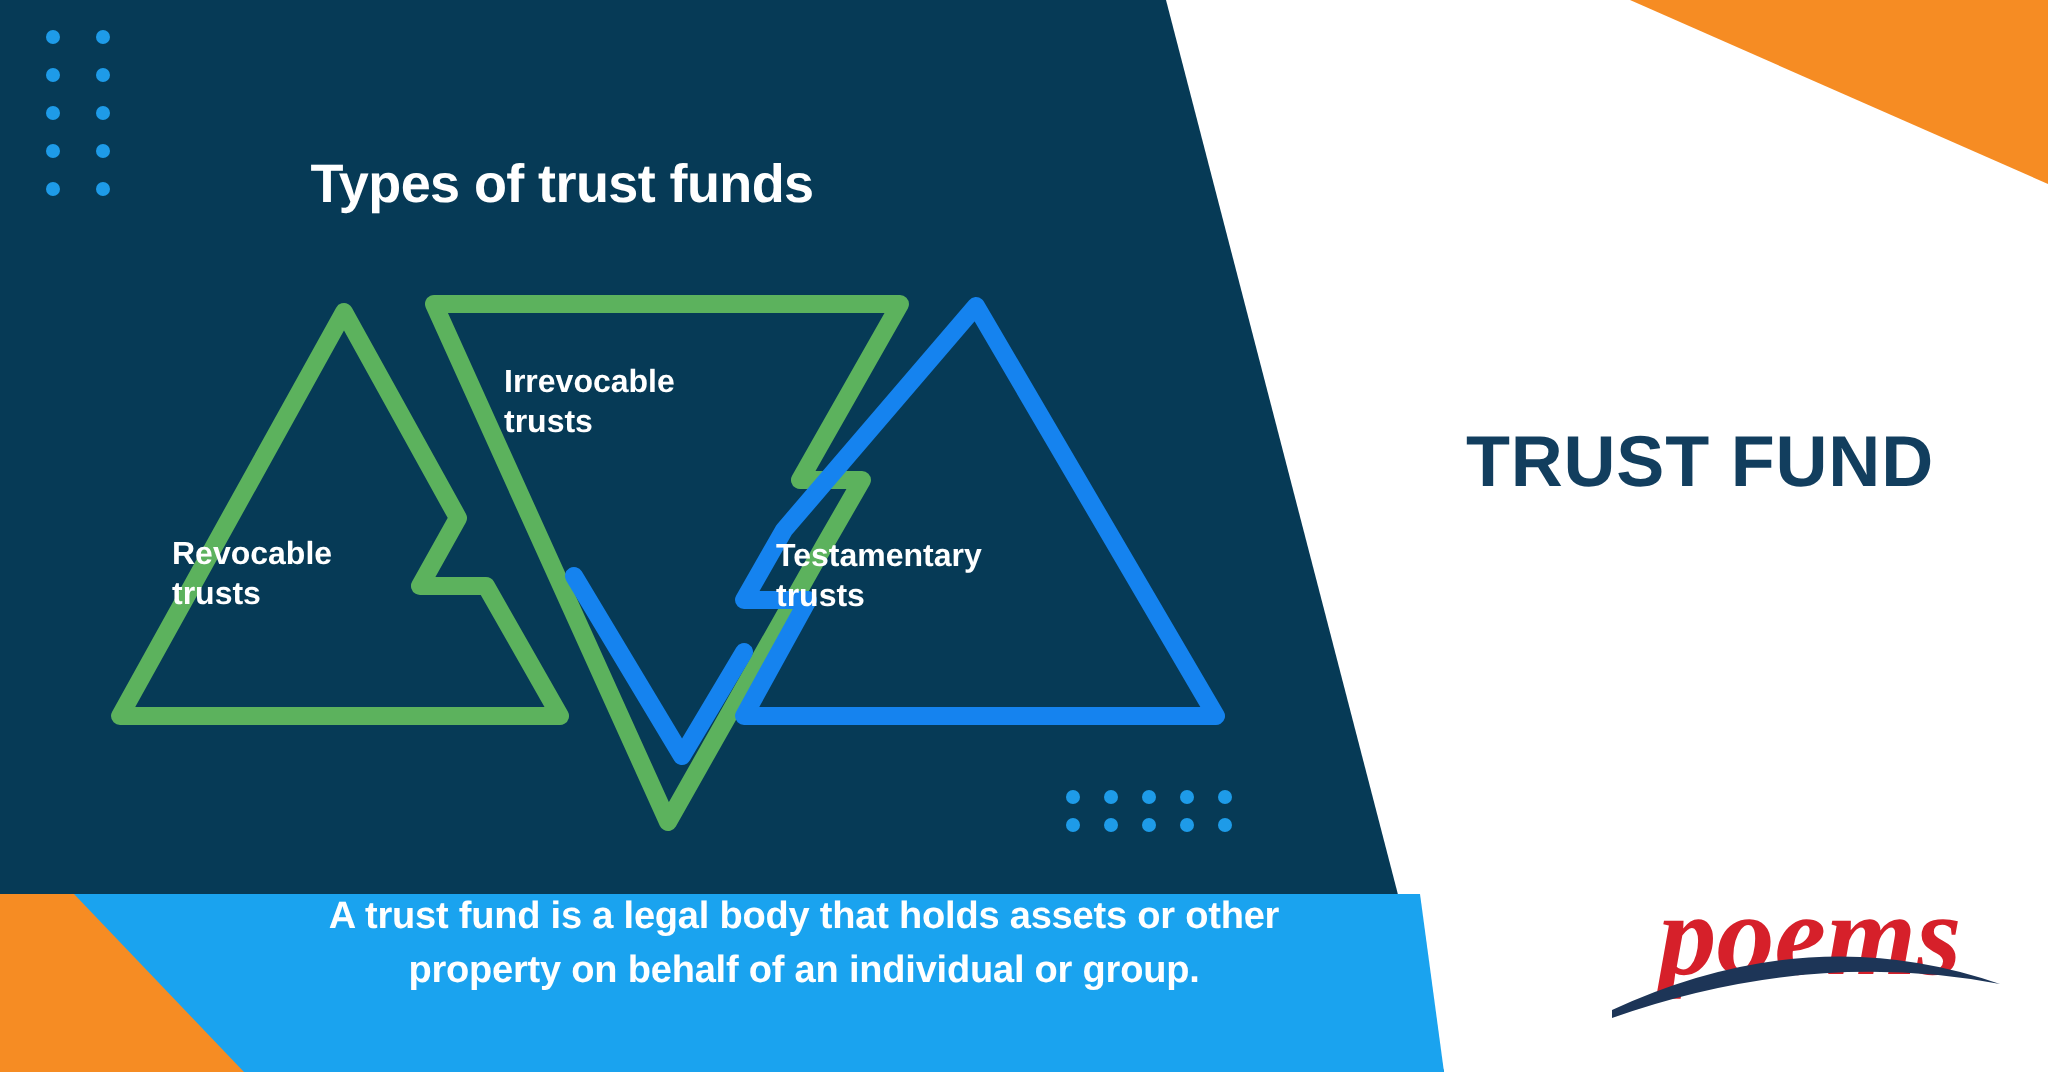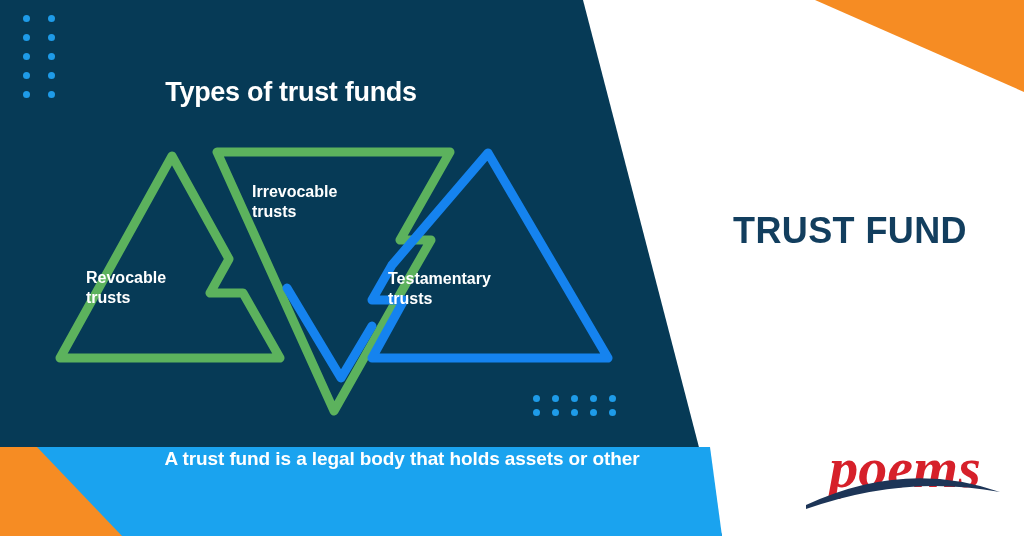--- a/index.html
+++ b/index.html
@@ -59,21 +59,20 @@
     z-index: 4;
     left: 0px;
     top: 78px;
     width: 562px;
     text-align: center;
     color: #ffffff;
     font-size: 27px;
     font-weight: bold;
     letter-spacing: -0.3px;
     line-height: 1.1;
-    padding-left: 10px;
   }
 
   .tri-label {
     position: absolute;
     z-index: 4;
     color: #ffffff;
     font-weight: bold;
     font-size: 16px;
     line-height: 1.28;
     text-align: left;
@@ -199,20 +198,21 @@
 
   <div id="label-testamentary" class="tri-label">
     <span>Testamentary</span><br>
     <span>trusts</span>
   </div>
 
   <div id="trust-fund-title">TRUST FUND</div>
 
   <div id="caption">
     <span class="cap-line">A trust fund is a legal body that holds assets or other</span>
+    <span class="cap-line">property on behalf of an individual or group.</span>
   </div>
 
   <svg id="logo-svg" class="layer" viewBox="0 0 1024 536">
     <text x="905" y="487" text-anchor="middle" font-family="'Liberation Serif', serif" font-size="58" font-style="italic" font-weight="bold" fill="#D6202A">poems</text>
     <path d="M 806 505 Q 905 459 1000 492 Q 905 474 806 509 Z" fill="#1D3557"></path>
   </svg>
 
 </div>
 
 </body></html>

